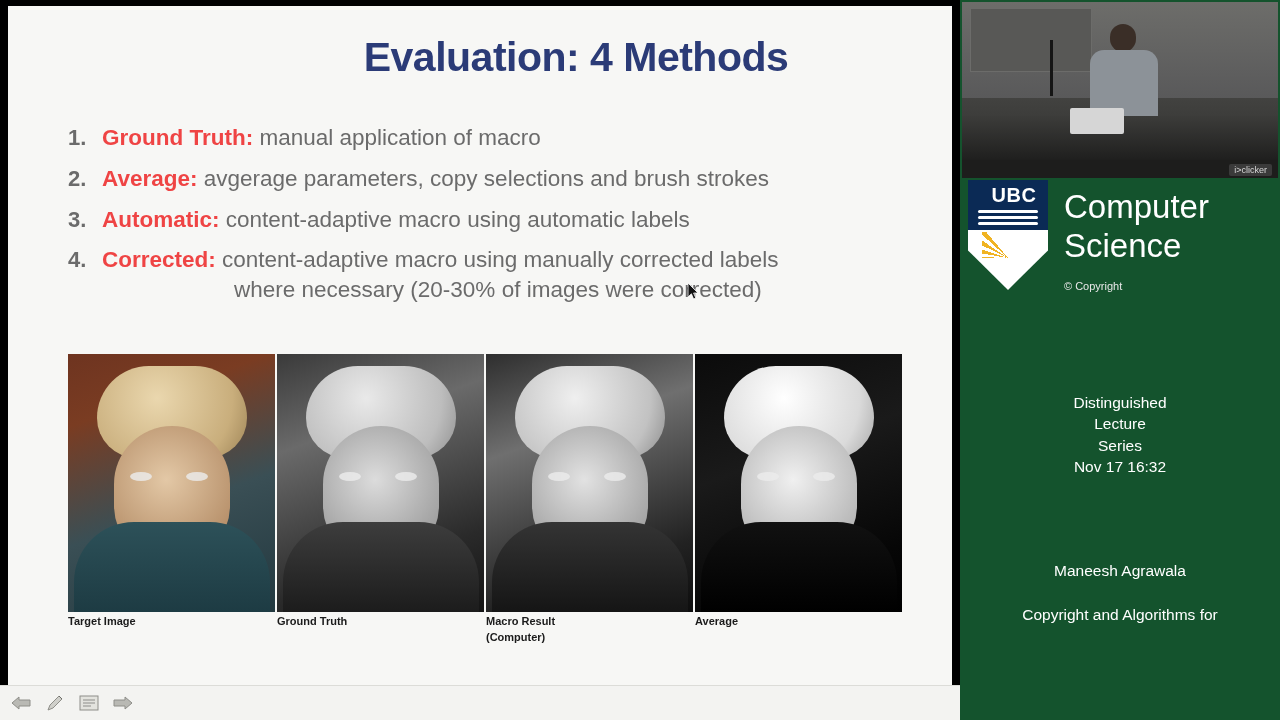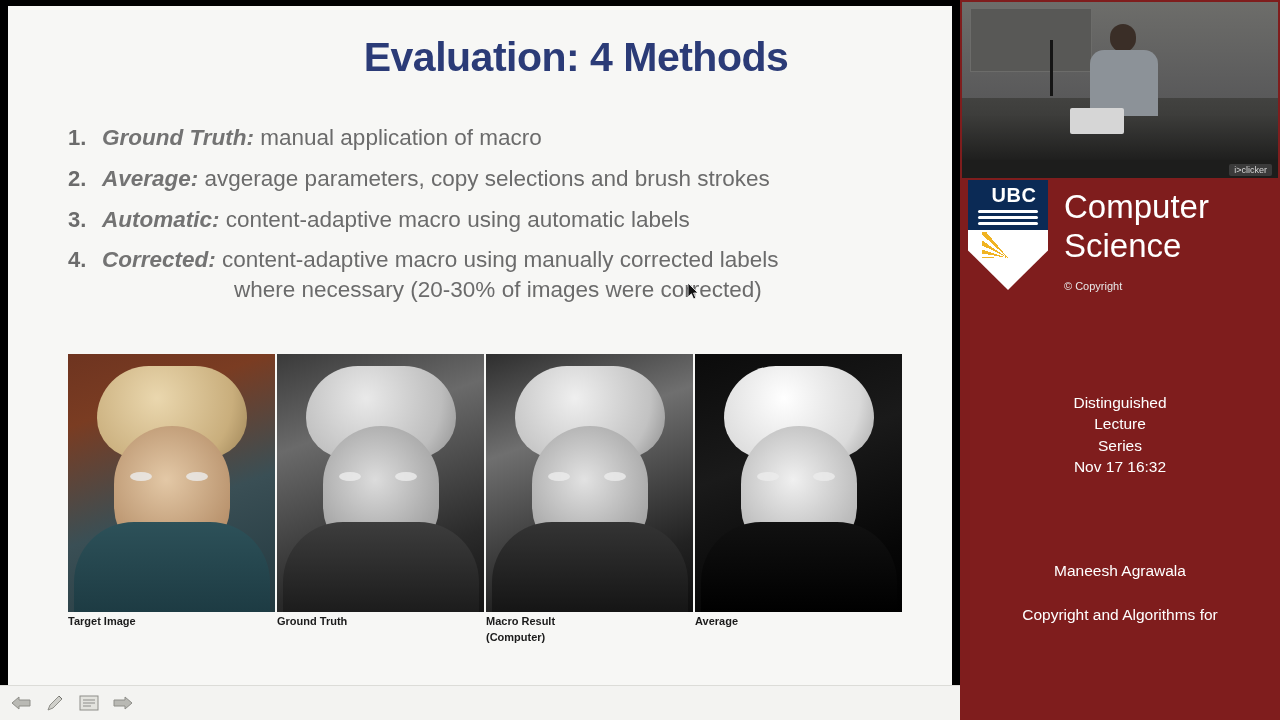--- a/index.html
+++ b/index.html
@@ -65,22 +65,21 @@
     font-weight: bold;
     color: #6b6b6b;
     font-size: 22px;
     padding-top: 1px;
   }
   .bullet .txt {
     flex: 1;
   }
   .bullet .lead {
     font-weight: bold;
-    color: #737373;
-    font-style: italic;
+    color: #ef4444;
   }
   .bullet .cont {
     display: block;
     margin-left: 132px;
     margin-top: 2px;
   }
 
   
   .img-strip {
     position: absolute;
@@ -194,21 +193,21 @@
     align-items: center;
     justify-content: center;
   }
 
   
   .right {
     position: absolute;
     left: 960px; top: 0;
     width: 320px;
     height: 720px;
-    background: #7f1d1d;
+    background: #14532d;
     color: #fff;
   }
   .video {
     position: absolute;
     left: 2px; top: 2px;
     width: 316px; height: 176px;
     background: linear-gradient(180deg,#5d5d5b 0%,#4a4a48 40%,#3a3a38 70%,#262624 100%);
     overflow: hidden;
   }
   .v-wall {

